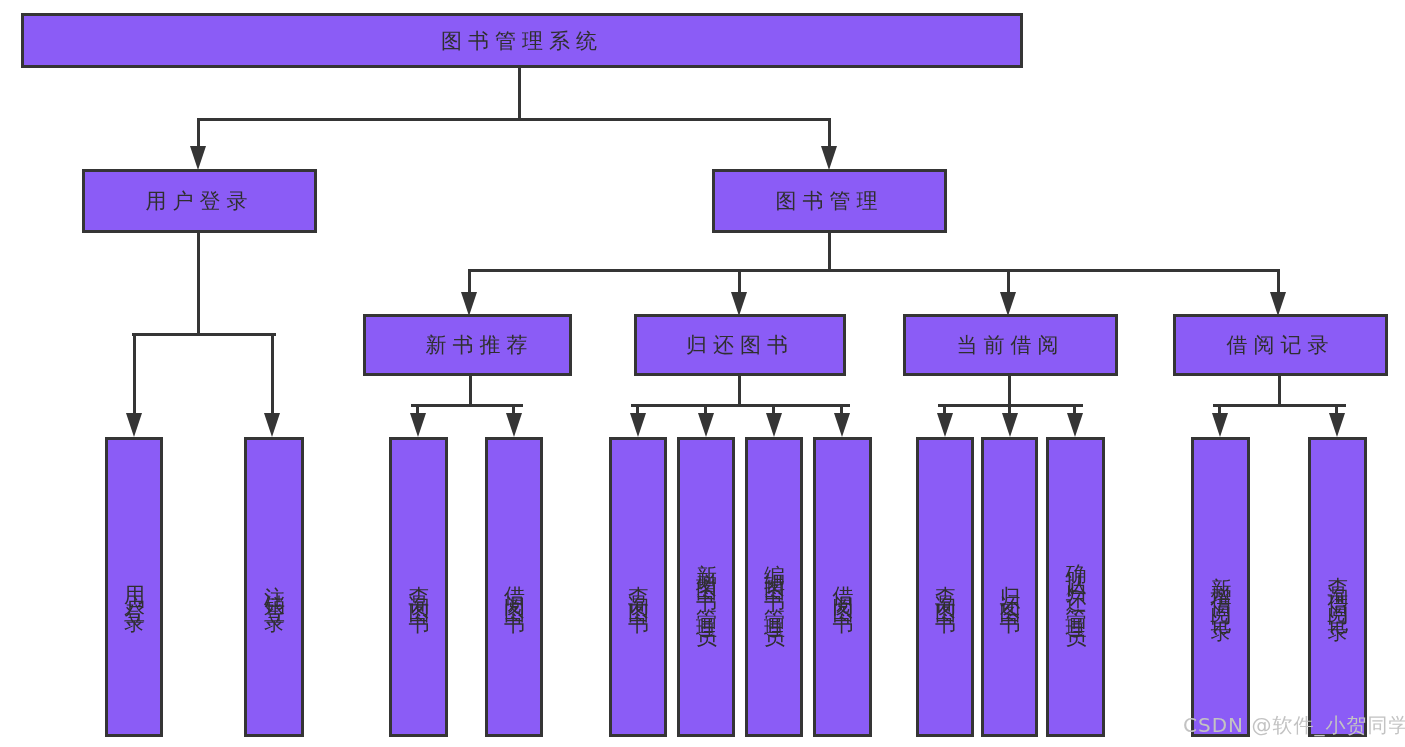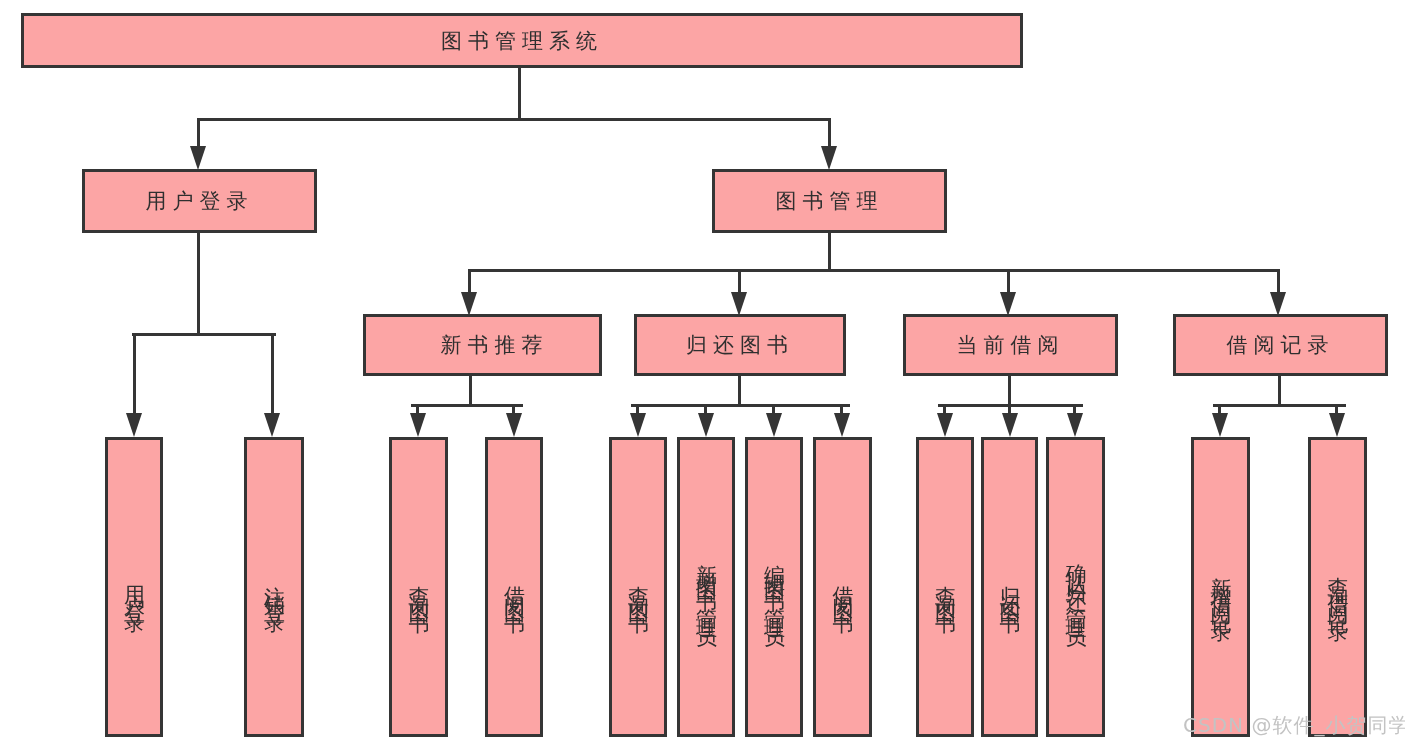--- a/index.html
+++ b/index.html
@@ -6,21 +6,21 @@
     --line:#353535;
     --ink:#2f2f2f;
     --wm:#c3c3c3;
     --bg:#ffffff;
   }
   html,body{margin:0;padding:0;background:var(--bg);}
   body{font-family:"DejaVu Sans","Liberation Sans",sans-serif;}
   #stage{position:relative;width:1405px;height:747px;background:var(--bg);overflow:hidden;}
 
   .box{
-    position:absolute;box-sizing:border-box;background:#fca5a5;
+    position:absolute;box-sizing:border-box;background:#8b5cf6;
     border:3px solid var(--line);
     display:flex;align-items:center;justify-content:center;
     color:var(--ink);font-size:21px;letter-spacing:6px;white-space:nowrap;
   }
   .leaf{
     writing-mode:vertical-rl;text-orientation:mixed;
     letter-spacing:9px;font-size:21px;line-height:1;
     padding:6px 0;
   }
   .vl{position:absolute;width:3px;background:var(--line);}
@@ -70,21 +70,21 @@
   <div class="hl" style="left:468px;top:269px;width:812px;"></div>
   <div class="vl" style="left:468px;top:269px;height:26px;"></div>
   <div class="tri" style="left:461px;top:292px;"></div>
   <div class="vl" style="left:738px;top:269px;height:26px;"></div>
   <div class="tri" style="left:731px;top:292px;"></div>
   <div class="vl" style="left:1007px;top:269px;height:26px;"></div>
   <div class="tri" style="left:1000px;top:292px;"></div>
   <div class="vl" style="left:1277px;top:269px;height:26px;"></div>
   <div class="tri" style="left:1270px;top:292px;"></div>
 
-  <div class="box" style="left:363px;top:314px;width:239px;height:62px;padding-left:24px;">
+  <div class="box" style="left:363px;top:314px;width:209px;height:62px;padding-left:24px;">
     <span>新书推荐</span>
   </div>
   <div class="box" style="left:634px;top:314px;width:212px;height:62px;">
     <span>归还图书</span>
   </div>
   <div class="box" style="left:903px;top:314px;width:215px;height:62px;">
     <span>当前借阅</span>
   </div>
   <div class="box" style="left:1173px;top:314px;width:215px;height:62px;">
     <span>借阅记录</span>

